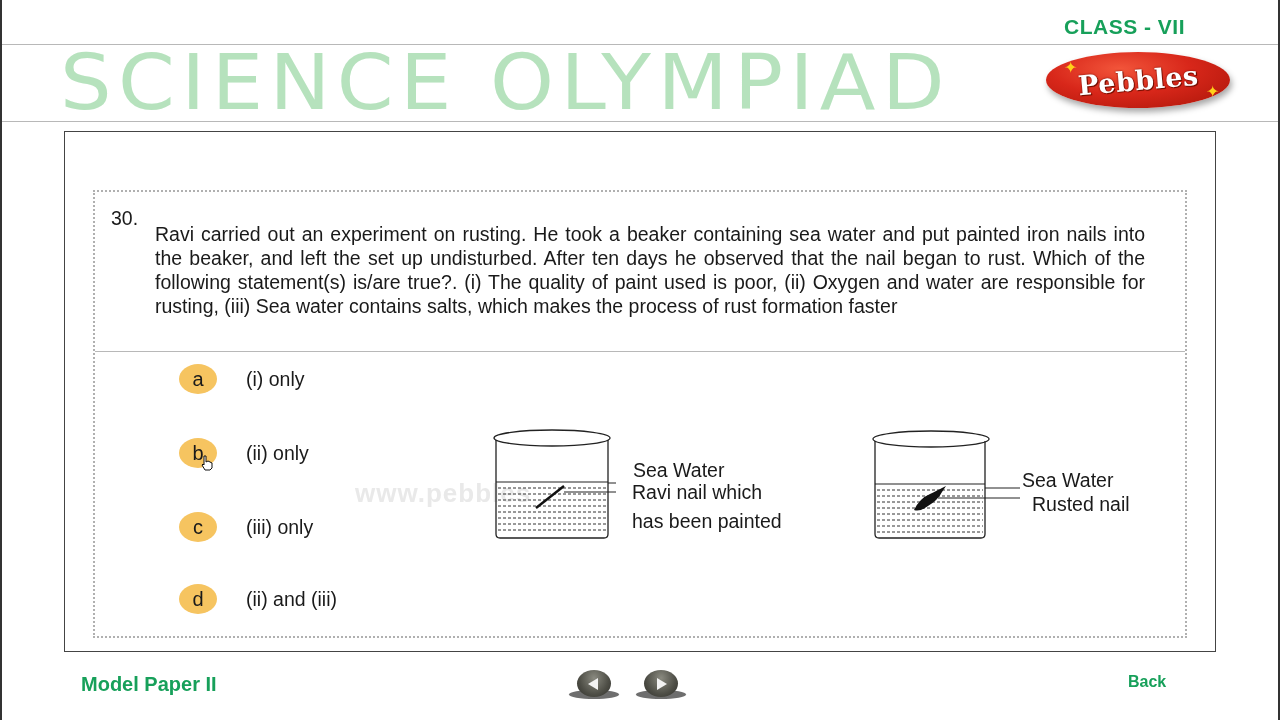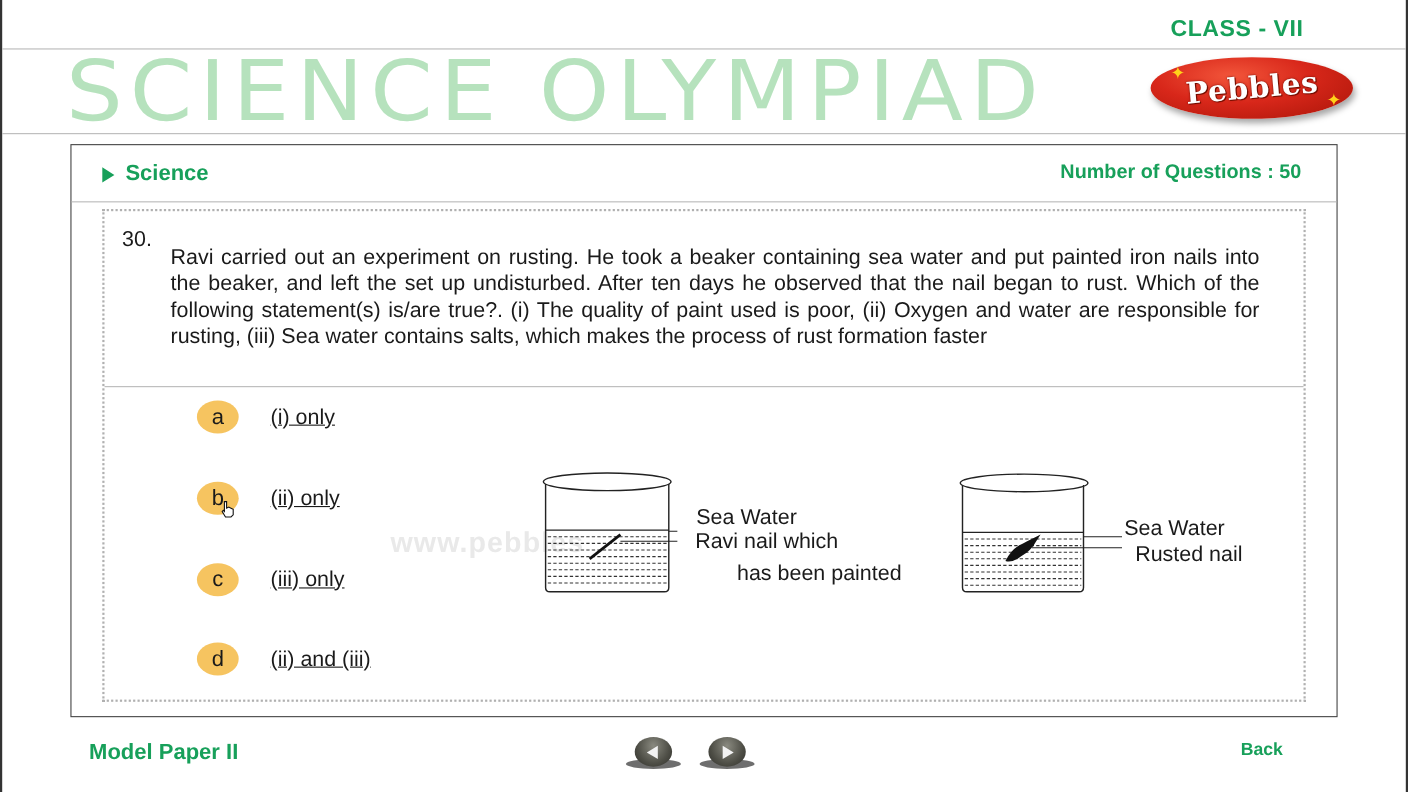--- a/index.html
+++ b/index.html
@@ -27,21 +27,21 @@
   .qcount { position: absolute; right: 32px; top: 14px; font-size: 18px; font-weight: bold; color: #17a05a; }
 
   .qbox { position: absolute; left: 28px; top: 58px; width: 1094px; height: 448px; border: 2px dotted #b0b0b0; }
   .question { position: absolute; left: 16px; top: 14px; width: 1034px; font-size: 19.5px; line-height: 24px; color: #1a1a1a; }
   .qnum { position: absolute; left: 0; top: 0; text-align: right; }
   .qtext { margin-left: 44px; text-align: justify; text-align-last: left; margin-top: 16px; }
   .q-divider { position: absolute; left: 0; top: 159px; width: 100%; height: 1px; background: #b8b8b8; }
 
   .option { position: absolute; left: 86px; display: flex; align-items: center; }
   .badge { width: 38px; height: 30px; border-radius: 50%; background: #f6c460; display: flex; align-items: center; justify-content: center; font-size: 20px; color: #1a1a1a; }
-  .opt-text { margin-left: 29px; font-size: 19.5px; color: #1a1a1a; text-decoration: underline; }
+  .opt-text { margin-left: 29px; font-size: 19.5px; color: #1a1a1a; }
 
   .cursor { position: absolute; left: 200px; top: 455px; width: 14px; height: 16px; }
 
   .watermark { position: absolute; left: 355px; top: 478px; font-size: 26px; font-weight: bold; color: #e9e9e9; letter-spacing: 1px; }
 
   .diagram { position: absolute; }
   .diag-label { position: absolute; font-size: 19.5px; color: #1a1a1a; white-space: nowrap; }
 
   .footer-left { position: absolute; left: 81px; top: 673px; font-size: 20px; font-weight: bold; color: #17a05a; }
   .footer-right { position: absolute; left: 1128px; top: 673px; font-size: 16px; font-weight: bold; color: #17a05a; }
@@ -63,27 +63,20 @@
 <div class="title-band"></div>
 <div class="big-title">SCIENCE OLYMPIAD</div>
 
 <div class="logo">
   <span class="spark" style="left:18px; top:8px;">✦</span>
   <span class="logo-text">Pebbles</span>
   <span class="spark" style="left:160px; top:32px;">✦</span>
 </div>
 
 <div class="panel">
-  <div class="panel-header">
-    <div class="subject">
-      <span class="tri"></span>
-      <span>Science</span>
-    </div>
-    <div class="qcount">Number of Questions : 50</div>
-  </div>
 
   <div class="qbox">
     <div class="question">
       <span class="qnum">30.</span>
       <div class="qtext">Ravi carried out an experiment on rusting. He took a beaker containing sea water and put painted iron nails into the beaker, and left the set up undisturbed. After ten days he observed that the nail began to rust. Which of the following statement(s) is/are true?. (i) The quality of paint used is poor, (ii) Oxygen and water are responsible for rusting, (iii) Sea water contains salts, which makes the process of rust formation faster</div>
     </div>
     <div class="q-divider"></div>
   </div>
 </div>
 
@@ -123,21 +116,21 @@
     <line x1="6" y1="92" x2="114" y2="92"></line>
     <line x1="6" y1="98" x2="114" y2="98"></line>
     <line x1="6" y1="104" x2="114" y2="104"></line>
   </g>
   <line x1="44" y1="82" x2="72" y2="60" stroke="#111" stroke-width="2.5"></line>
   <line x1="116" y1="57" x2="124" y2="57" stroke="#222" stroke-width="1"></line>
   <line x1="72" y1="66" x2="124" y2="66" stroke="#222" stroke-width="1"></line>
 </svg>
 <span class="diag-label" style="left:633px; top:459px;">Sea Water</span>
 <span class="diag-label" style="left:632px; top:481px;">Ravi nail which</span>
-<span class="diag-label" style="left:632px; top:510px;margin-left:38px;">has been painted</span>
+<span class="diag-label" style="left:632px; top:510px;">has been painted</span>
 
 <svg class="diagram" style="left:870px; top:426px;" width="154" height="116" viewBox="0 0 154 116">
   <ellipse cx="61" cy="13" rx="58" ry="8" fill="none" stroke="#222" stroke-width="1.3"></ellipse>
   <path d="M5 15 L5 108 Q5 112 9 112 L111 112 Q115 112 115 108 L115 15" fill="none" stroke="#222" stroke-width="1.3"></path>
   <line x1="5" y1="58" x2="115" y2="58" stroke="#222" stroke-width="1.2"></line>
   <g stroke="#333" stroke-width="1" stroke-dasharray="3,2">
     <line x1="7" y1="64" x2="113" y2="64"></line>
     <line x1="7" y1="70" x2="113" y2="70"></line>
     <line x1="7" y1="76" x2="113" y2="76"></line>
     <line x1="7" y1="82" x2="113" y2="82"></line>

